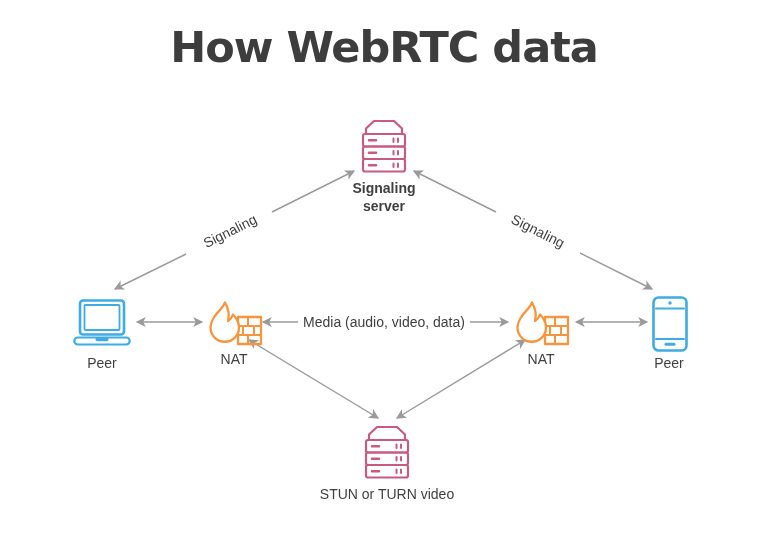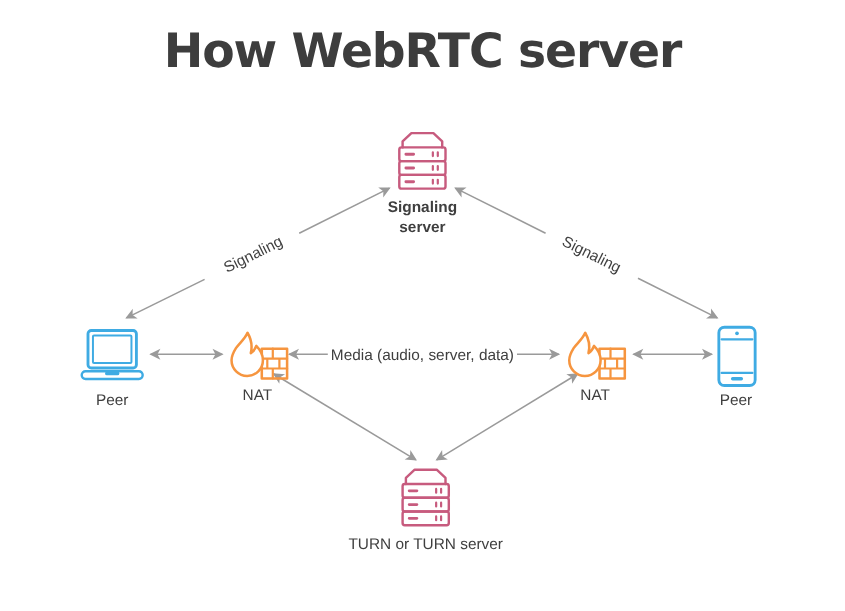--- a/index.html
+++ b/index.html
@@ -17,21 +17,21 @@
   .pink{color:#c75b7e;}
   .orange{color:#f6953f;}
   .blue{color:#3fabe3;}
   line{stroke:#9a9a9a;stroke-width:1.4;}
 </style>
 </head>
 <body>
 
 <div class="canvas">
 
-  <div class="title">How WebRTC server</div>
+  <div class="title">How WebRTC data</div>
 
   <svg class="diagram" width="768" height="555" viewBox="0 0 768 555">
     <defs>
       <marker id="ah" viewBox="0 0 10 10" refX="7.5" refY="5" markerWidth="9" markerHeight="9" orient="auto">
         <path d="M0.5,1 L8.5,5 L0.5,9 L2.6,5 Z" fill="#9a9a9a"></path>
       </marker>
       <marker id="ahr" viewBox="0 0 10 10" refX="2.5" refY="5" markerWidth="9" markerHeight="9" orient="auto">
         <path d="M9.5,1 L1.5,5 L9.5,9 L7.4,5 Z" fill="#9a9a9a"></path>
       </marker>
 
@@ -83,24 +83,24 @@
 
     <use href="#ic-server" class="pink" transform="translate(360,119)"></use>
     <use href="#ic-server" class="pink" transform="translate(363,425)"></use>
     <use href="#ic-laptop" class="blue" transform="translate(73,299)"></use>
     <use href="#ic-nat" class="orange" transform="translate(207,300)"></use>
     <use href="#ic-nat" class="orange" transform="translate(514,300)"></use>
     <use href="#ic-phone" class="blue" transform="translate(652,296)"></use>
   </svg>
 
   <div class="lbl wrap" style="left:384px;top:197px;">Signaling server</div>
-  <div class="lbl" style="left:387px;top:494px;">TURN or TURN server</div>
+  <div class="lbl" style="left:387px;top:494px;">STUN or TURN video</div>
 
   <div class="lbl" style="left:102px;top:363px;">Peer</div>
   <div class="lbl" style="left:234px;top:359px;">NAT</div>
   <div class="lbl" style="left:541px;top:359px;">NAT</div>
   <div class="lbl" style="left:669px;top:363px;">Peer</div>
 
   <div class="lbl rot-l" style="left:230px;top:231px;">Signaling</div>
   <div class="lbl rot-r" style="left:538px;top:231px;">Signaling</div>
-  <div class="lbl" style="left:384px;top:322px;">Media (audio, server, data)</div>
+  <div class="lbl" style="left:384px;top:322px;">Media (audio, video, data)</div>
 
 </div>
 
 </body></html>

